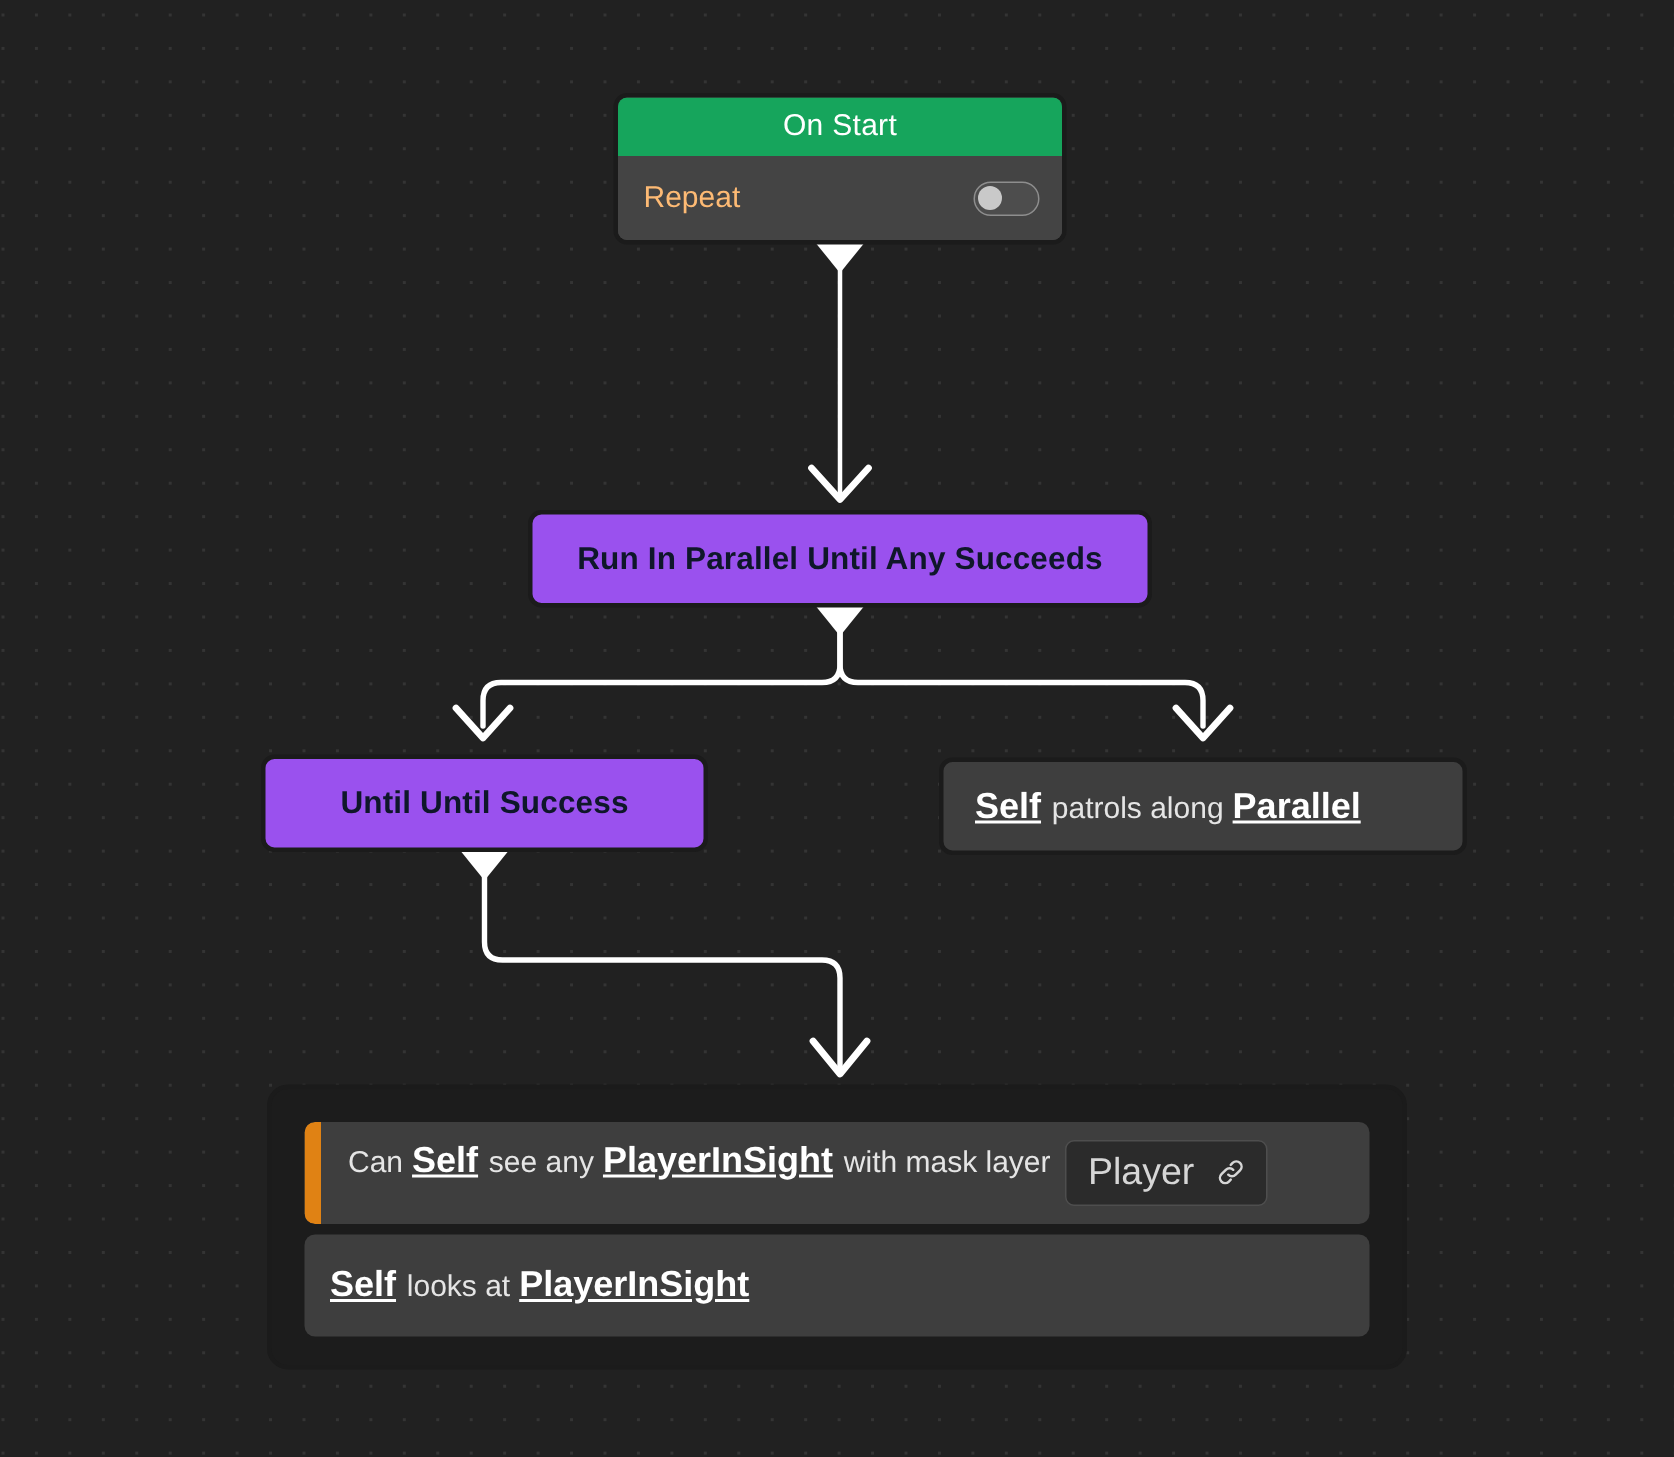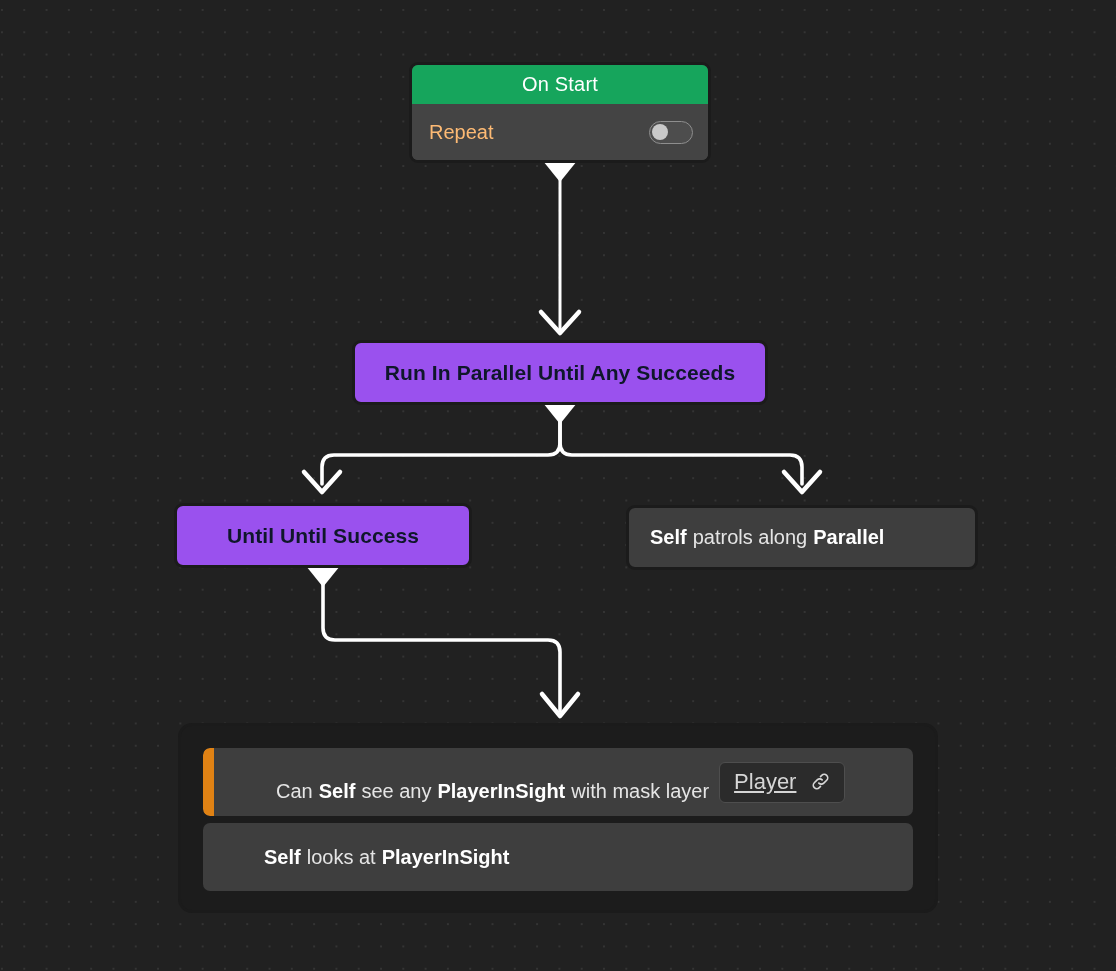--- a/index.html
+++ b/index.html
@@ -126,21 +126,22 @@
     height: 65px;
     background: #3e3e3e;
     display: flex;
     align-items: center;
     padding-left: 21px;
   }
 
   .t-strong {
     color: #ffffff;
     font-weight: bold;
-    font-size: 20px;
+    font-size: 24px;
+    text-decoration: underline;
   }
   .t-dim {
     color: #e5e5e5;
     font-weight: normal;
     font-size: 20px;
   }
   .phrase { white-space: nowrap; }
   .phrase > span { margin-right: 0.30em; }
   .phrase > span:last-child { margin-right: 0; }
 
@@ -170,43 +171,41 @@
   .child-row + .child-row { margin-top: 7px; }
   .child-row .accent {
     position: absolute;
     left: 0; top: 0; bottom: 0;
     width: 11px;
     background: #E08214;
     border-radius: 7px 0 0 7px;
   }
   .child-row .row-inner {
     display: flex;
-    align-items: flex-end;
+    align-items: flex-start;
     width: 100%;
     padding-left: 29px;
     padding-right: 16px;
-    margin-left: 44px;
   }
   .child-row.no-accent .row-inner { padding-left: 17px; }
 
   .dropdown {
     display: inline-flex;
     align-items: center;
     gap: 14px;
     background: #2b2b2b;
     border: 1px solid #4e4e4e;
     border-radius: 6px;
     padding: 6px 13px 7px 14px;
     margin-left: 10px;
   }
   .dropdown .dd-label {
     color: #d6d6d6;
-    font-size: 22px;
+    font-size: 25px;
     white-space: nowrap;
-    text-decoration: underline;
   }
   .dropdown .dd-icon { display: flex; align-items: center; }
 </style>
 </head>
 <body>
 
 <div id="canvas">
 
   <svg id="wires" viewBox="0 0 1116 971" width="1116" height="971">
 

